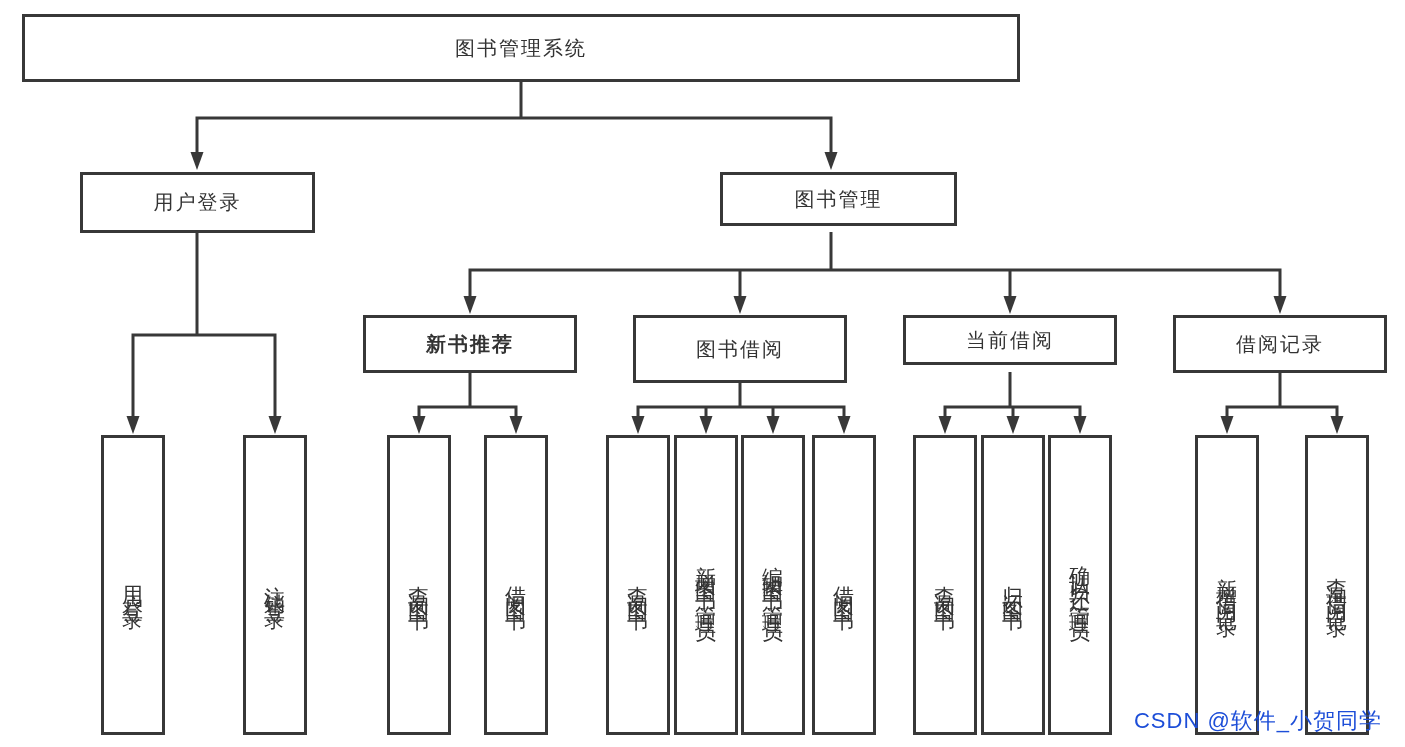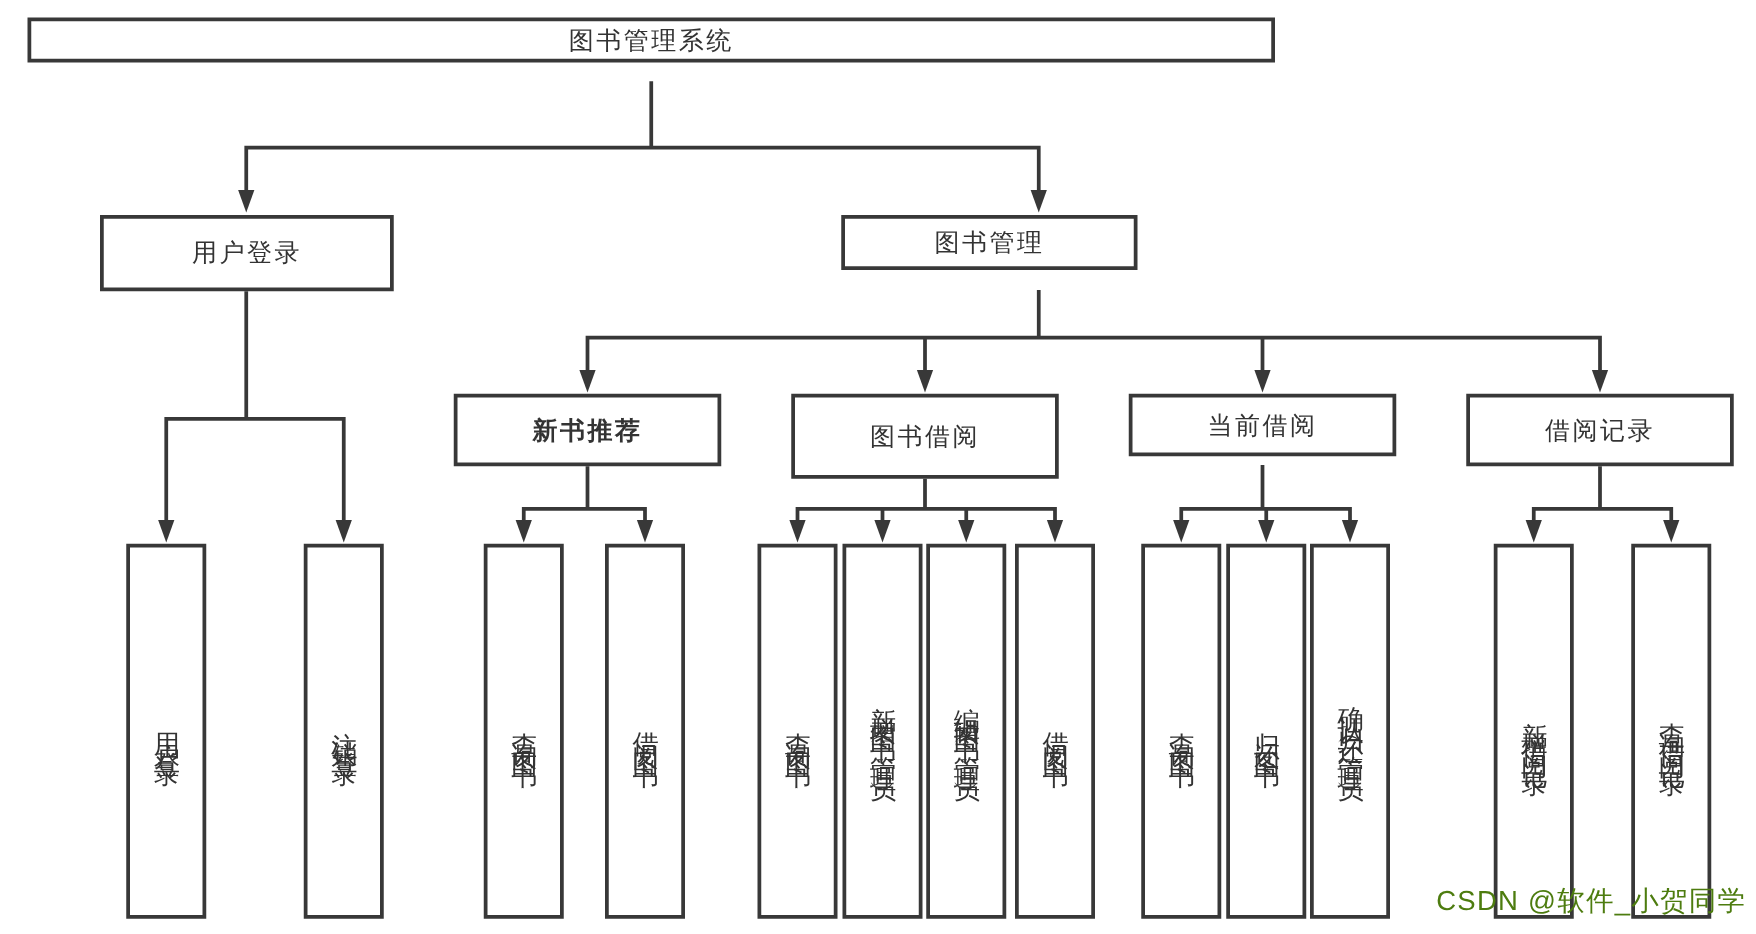--- a/index.html
+++ b/index.html
@@ -39,47 +39,47 @@
     letter-spacing: 2px;
     white-space: nowrap;
   }
   .node.v {
     writing-mode: vertical-rl;
     text-orientation: mixed;
     font-size: 21px;
     letter-spacing: 8px;
     line-height: 1;
   }
-  .root-box   { left: 22px;  top: 14px;  width: 998px; height: 36px; }
+  .root-box   { left: 22px;  top: 14px;  width: 998px; height: 68px; }
   .l2-a       { left: 80px;  top: 172px; width: 235px; height: 61px; }
-  .l2-b       { left: 673px; top: 172px; width: 237px; height: 44px; }
+  .l2-b       { left: 720px; top: 172px; width: 237px; height: 54px; }
   .l3-1       { left: 363px; top: 315px; width: 214px; height: 58px; font-weight: bold; }
   .l3-2       { left: 633px; top: 315px; width: 214px; height: 68px; }
   .l3-3       { left: 903px; top: 315px; width: 214px; height: 50px; }
   .l3-4       { left: 1173px;top: 315px; width: 214px; height: 58px; }
   .leaf       { top: 435px;  width: 64px; height: 300px; }
   .lf-1  { left: 101px; }
   .lf-2  { left: 243px; }
   .lf-3  { left: 387px; }
   .lf-4  { left: 484px; }
   .lf-5  { left: 606px; }
   .lf-6  { left: 674px; }
   .lf-7  { left: 741px; }
   .lf-8  { left: 812px; }
   .lf-9  { left: 913px; }
   .lf-10 { left: 981px; }
   .lf-11 { left: 1048px; }
   .lf-12 { left: 1195px; }
   .lf-13 { left: 1305px; }
   .watermark {
     position: absolute;
-    right: 8px;
+    right: 23px;
     top: 706px;
     font-size: 22px;
-    color: #4d7c0f;
+    color: #1d4ed8;
     letter-spacing: 1px;
     white-space: nowrap;
   }
   .cline { stroke: #383838; stroke-width: 3; fill: none; }
   .ahead { fill: #383838; stroke: none; }
 </style>
 </head>
 <body>
 
 <div class="stage">

